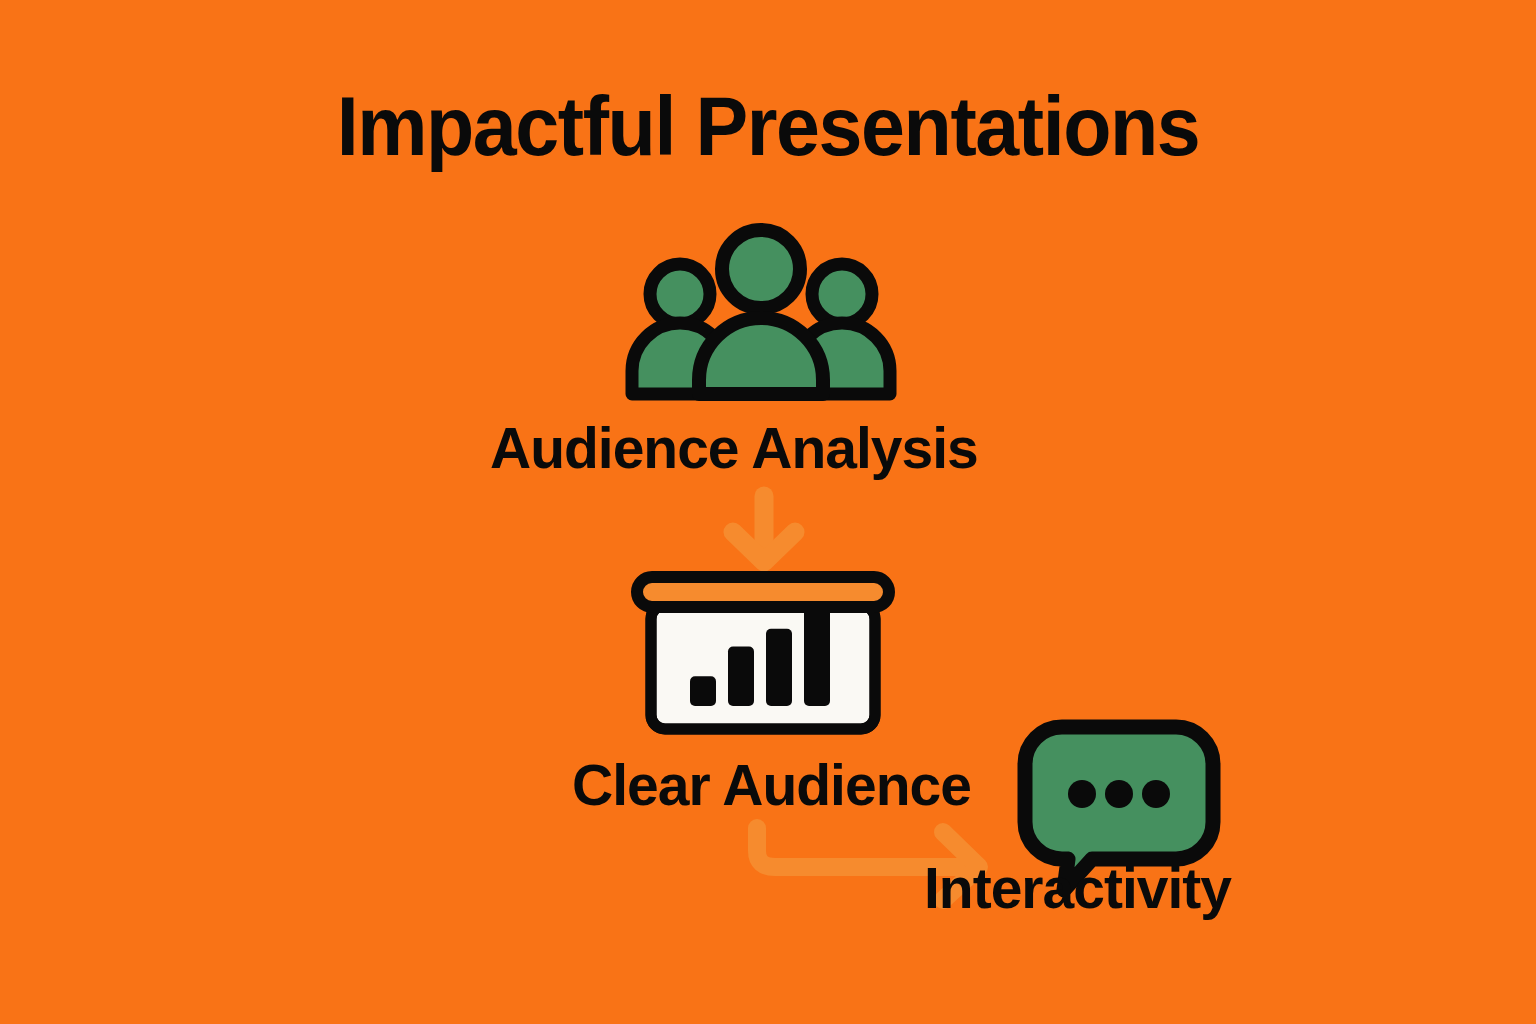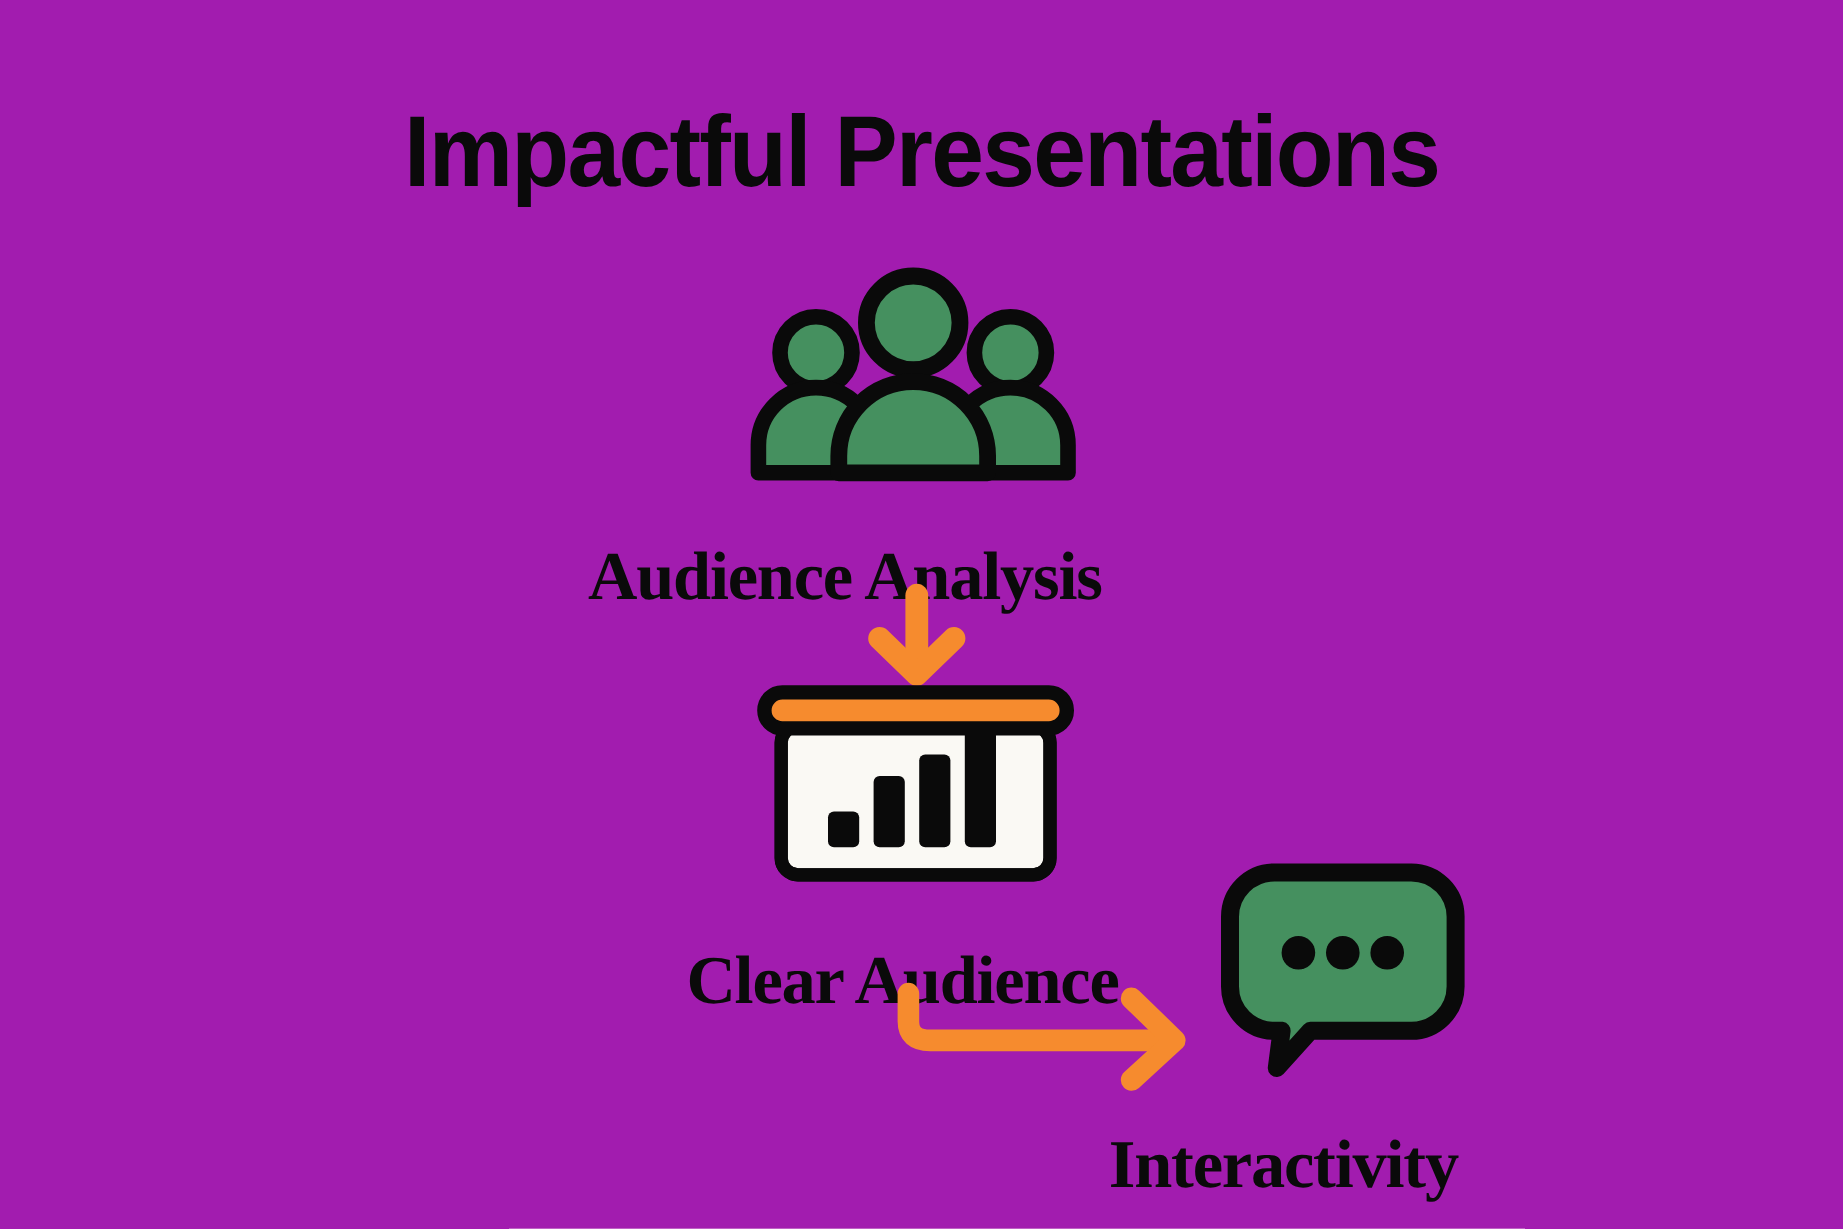--- a/index.html
+++ b/index.html
@@ -36,52 +36,51 @@
     color: #0a0a0a;
     line-height: 1;
     transform: scaleX(0.94);
     transform-origin: 50% 50%;
     white-space: nowrap;
   }
 
   
   .node-label {
     position: absolute;
-    font-family: Liberation Serif, serif;
+    font-family: Liberation Sans, sans-serif;
     font-weight: 600;
     font-size: 57px;
     color: #0a0a0a;
     line-height: 1;
     white-space: nowrap;
     letter-spacing: -1px;
-    margin-top: 32px;
   }
 
   
   .step { position: absolute; }
 
   #step-audience   { left: 626px; top: 228px; width: 270px; height: 170px; }
   #step-visuals    { left: 632px; top: 572px; width: 262px; height: 162px; }
   #step-interact   { left: 1016px; top: 718px; width: 206px; height: 180px; }
 
   #label-audience  { left: 490px;  top: 420px; }
   #label-visuals   { left: 572px;  top: 757px; }
-  #label-interact  { left: 924px;  top: 910px; }
+  #label-interact  { left: 924px;  top: 860px; }
 
   
   .connector { position: absolute; }
   #arrow-down  { left: 716px; top: 488px;  width: 96px;  height: 84px; }
   #arrow-curve { left: 744px; top: 818px;  width: 258px; height: 88px; }
 
   svg { display: block; overflow: visible; }
 </style>
 </head>
 <body style="background: rgb(253, 253, 248);">
 
-<div id="canvas" style="background: #a21caf;">
+<div id="canvas" style="background: #f97316;">
 
   <div id="title" style="color: rgb(10, 10, 10);">Impactful Presentations</div>
 
   <div class="step" id="step-audience">
     <svg width="270" height="170" viewBox="0 0 270 170">
 
       <g>
         <circle cx="54" cy="66" r="30" fill="#45905f" stroke="#0a0a0a" stroke-width="13"></circle>
         <path d="M6 166 L6 143 A48 48 0 0 1 102 143 L102 166 Z" fill="#45905f" stroke="#0a0a0a" stroke-width="13" stroke-linejoin="round"></path>
       </g>

